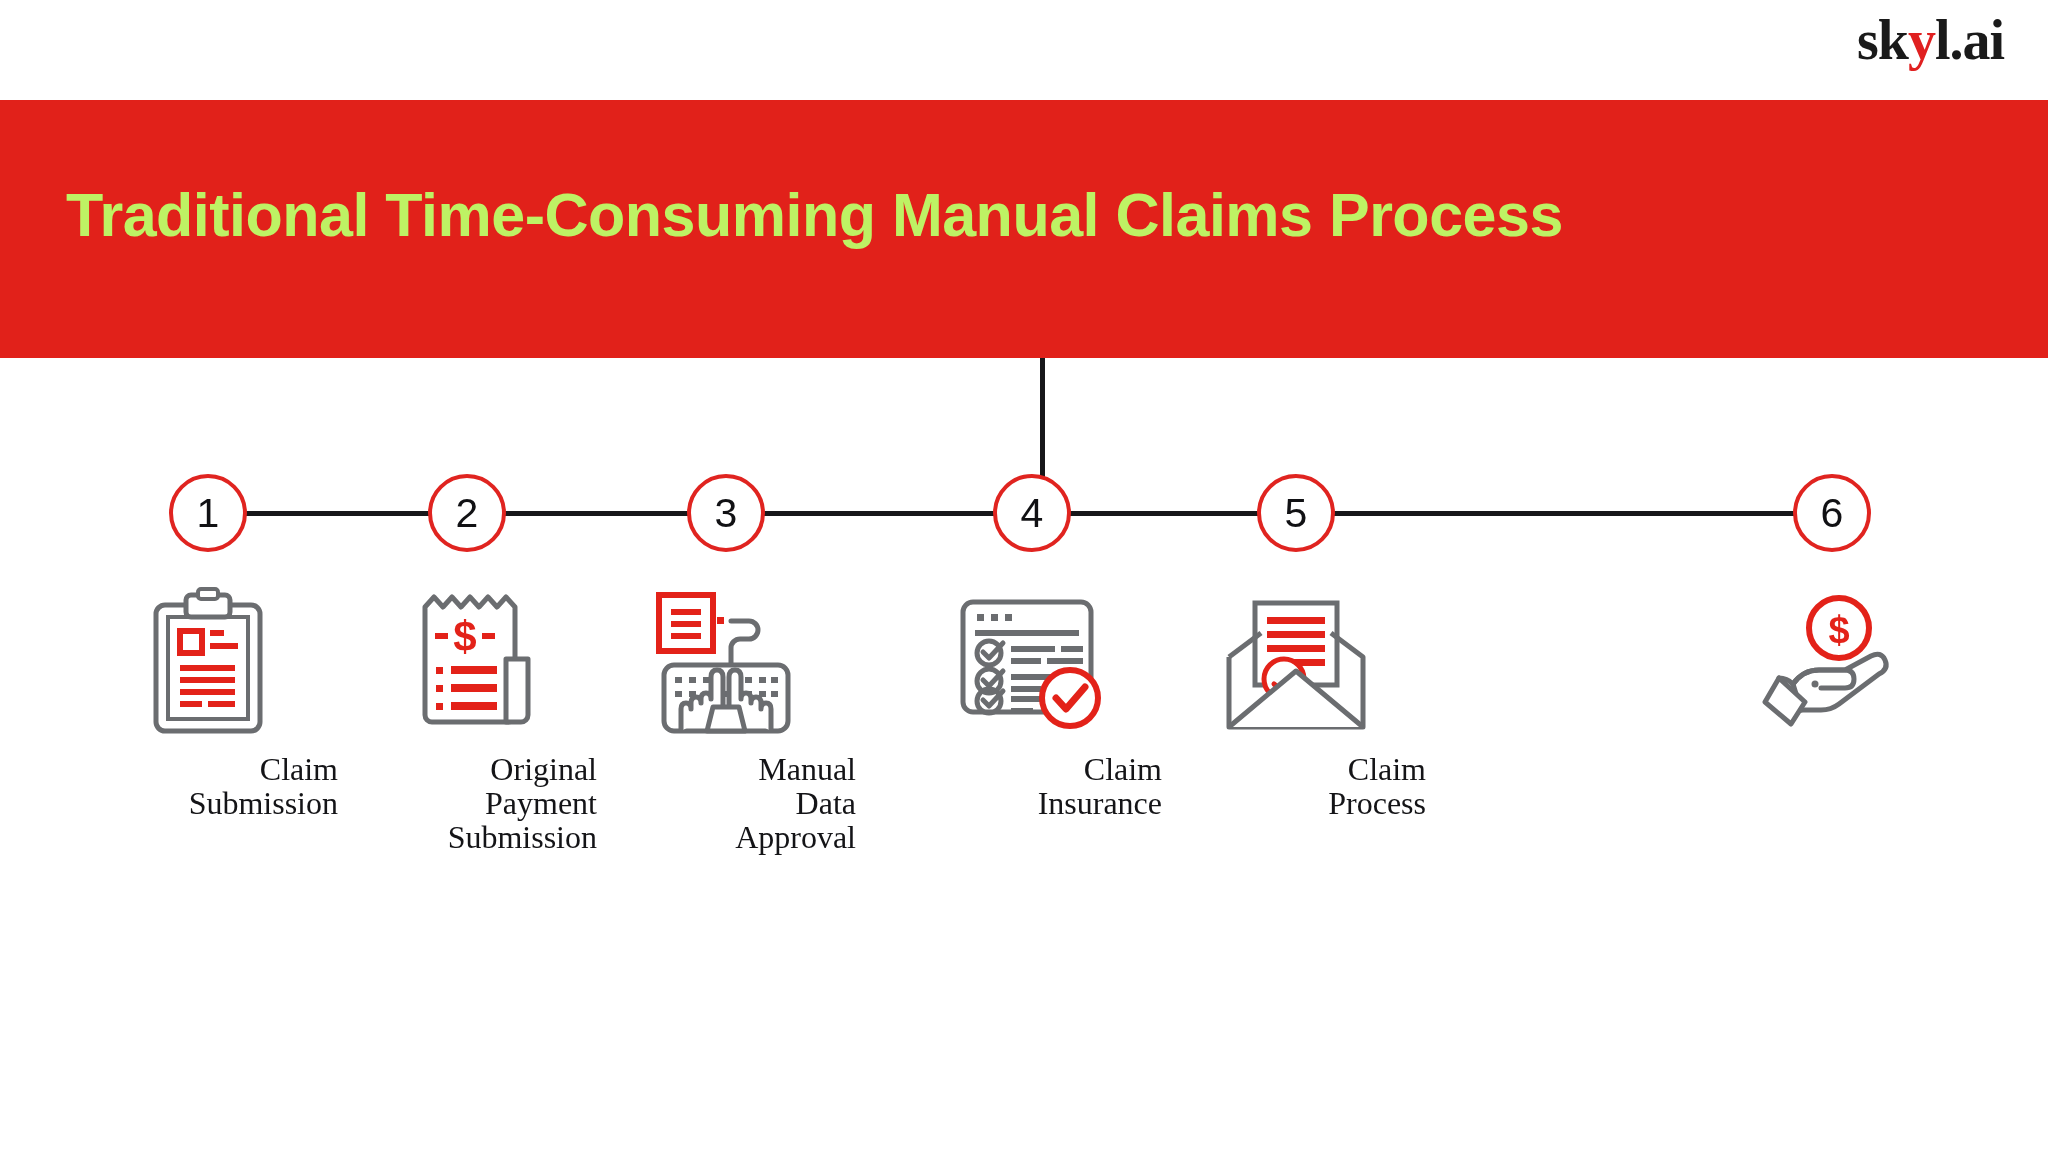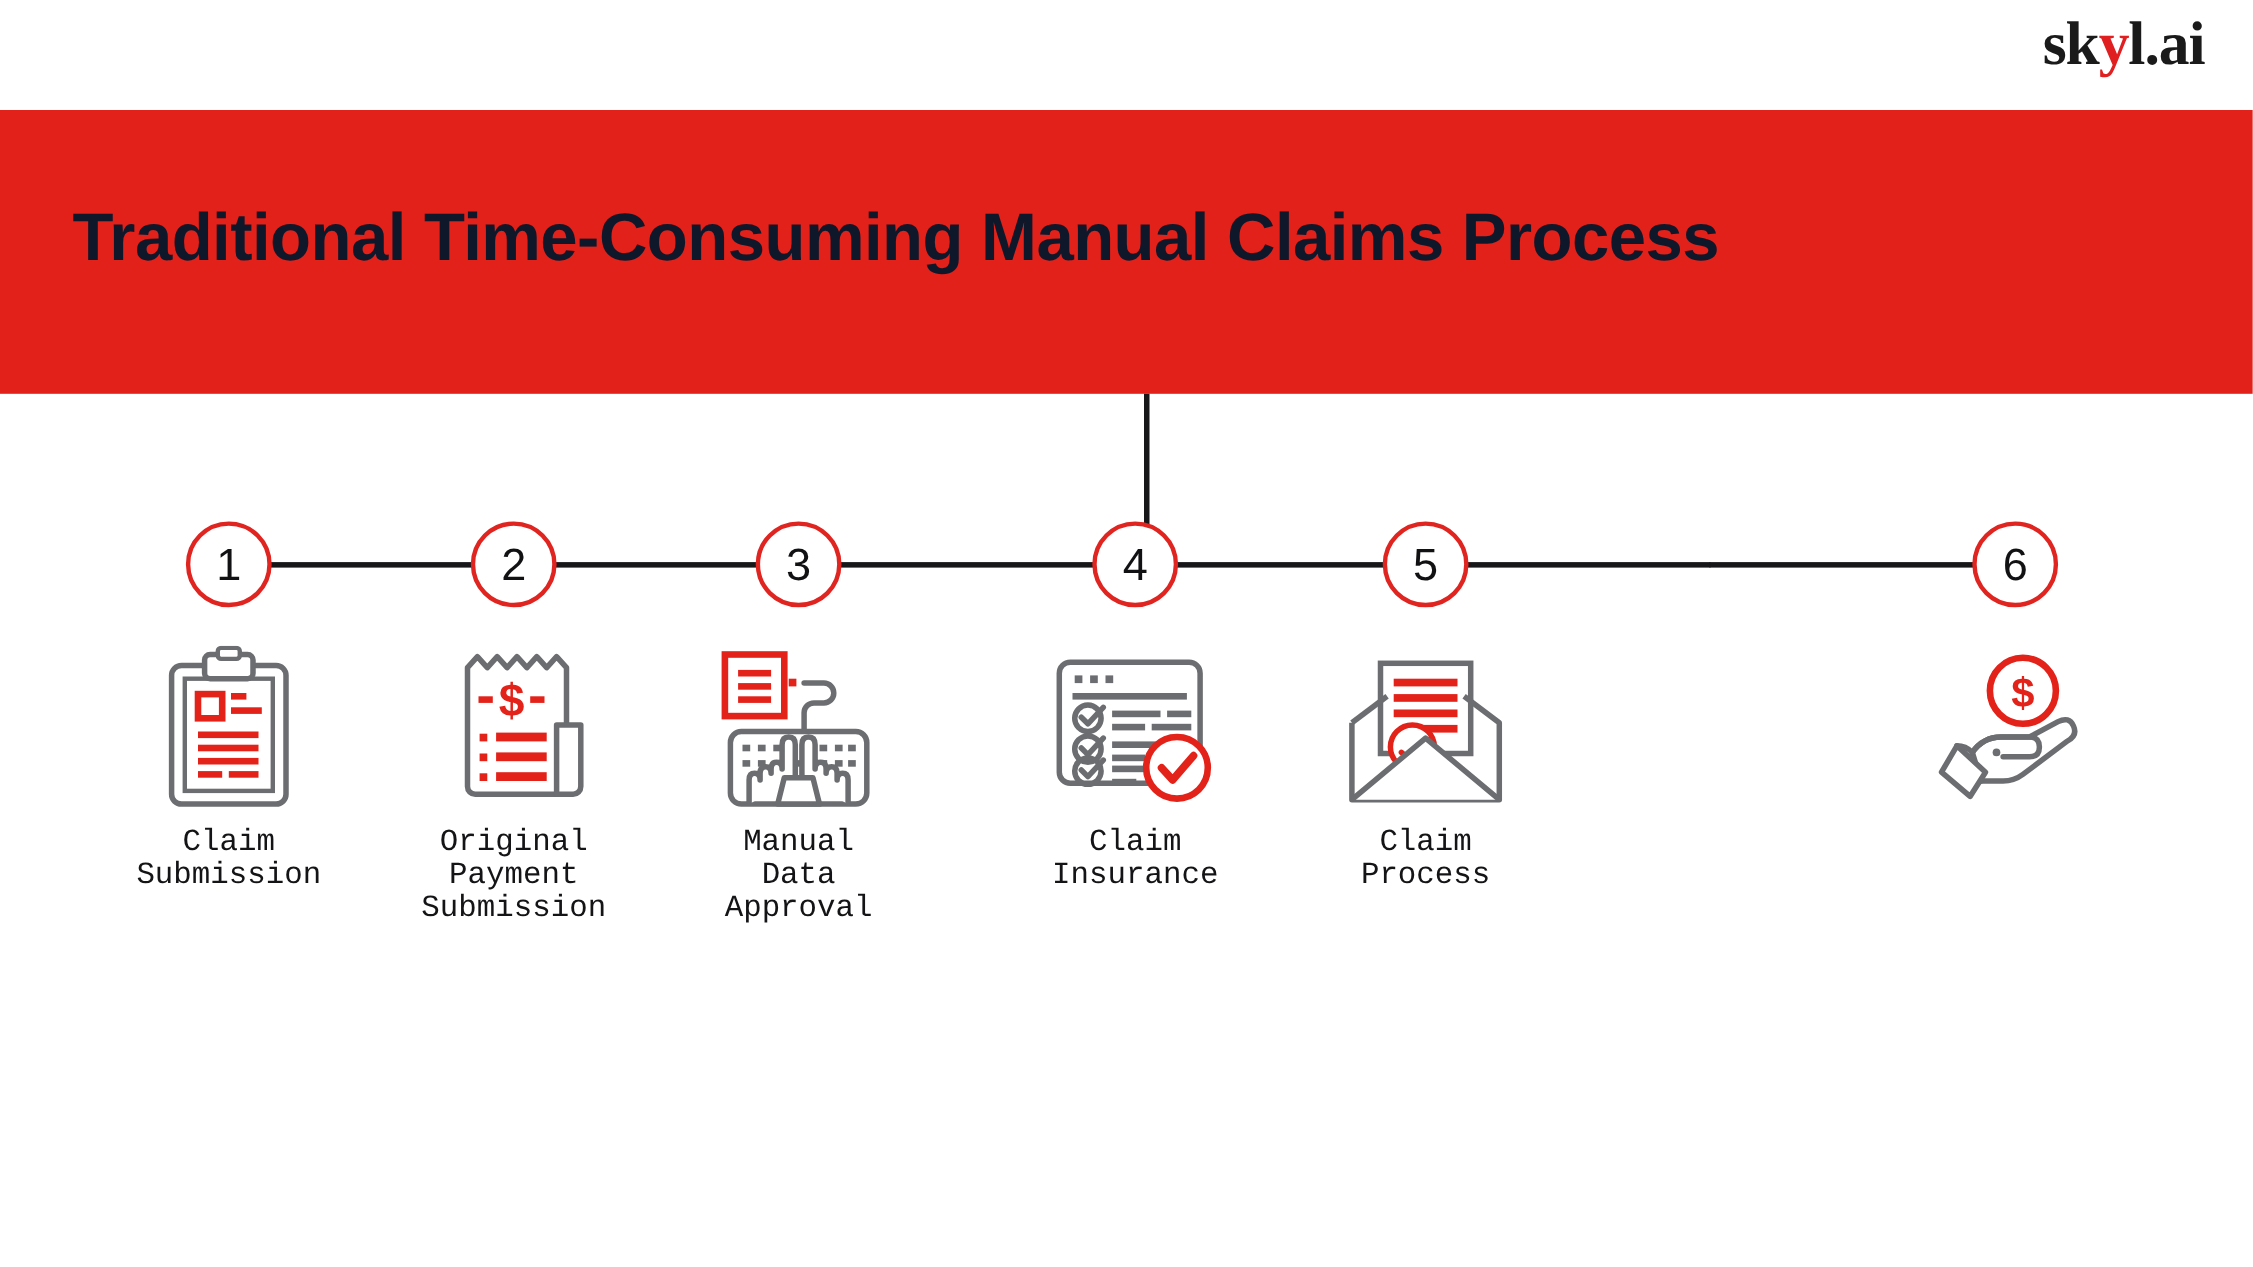--- a/index.html
+++ b/index.html
@@ -42,21 +42,21 @@
     left: 0;
     top: 100px;
     width: 2048px;
     height: 258px;
     background: #E1211A;
   }
   .banner-title {
     position: absolute;
     left: 66px;
     top: 80px;
-    color: #0f172a;
+    color: #bef264;
     font-size: 61px;
     font-weight: 700;
     letter-spacing: -0.5px;
     white-space: nowrap;
   }
 
   
   .timeline {
     position: absolute;
     left: 0;
@@ -108,25 +108,26 @@
   }
   .icon-wrap {
     height: 160px;
     margin-top: 30px;
     display: flex;
     align-items: center;
     justify-content: center;
   }
   .step-label {
     margin-top: 10px;
-    font-size: 28px;
+    font-size: 32px;
     line-height: 1.07;
     color: #141417;
-    font-family: Liberation Mono, monospace;
+    font-family: Liberation Serif, serif;
     font-weight: 400;
+    text-align: right;
   }
   .step-label .ln { display: block; }
 </style>
 </head>
 <body>
 
 <div class="logo-bar">
   <div class="logo"><span>sk</span><span class="accent">y</span><span>l.ai</span></div>
 </div>
 

